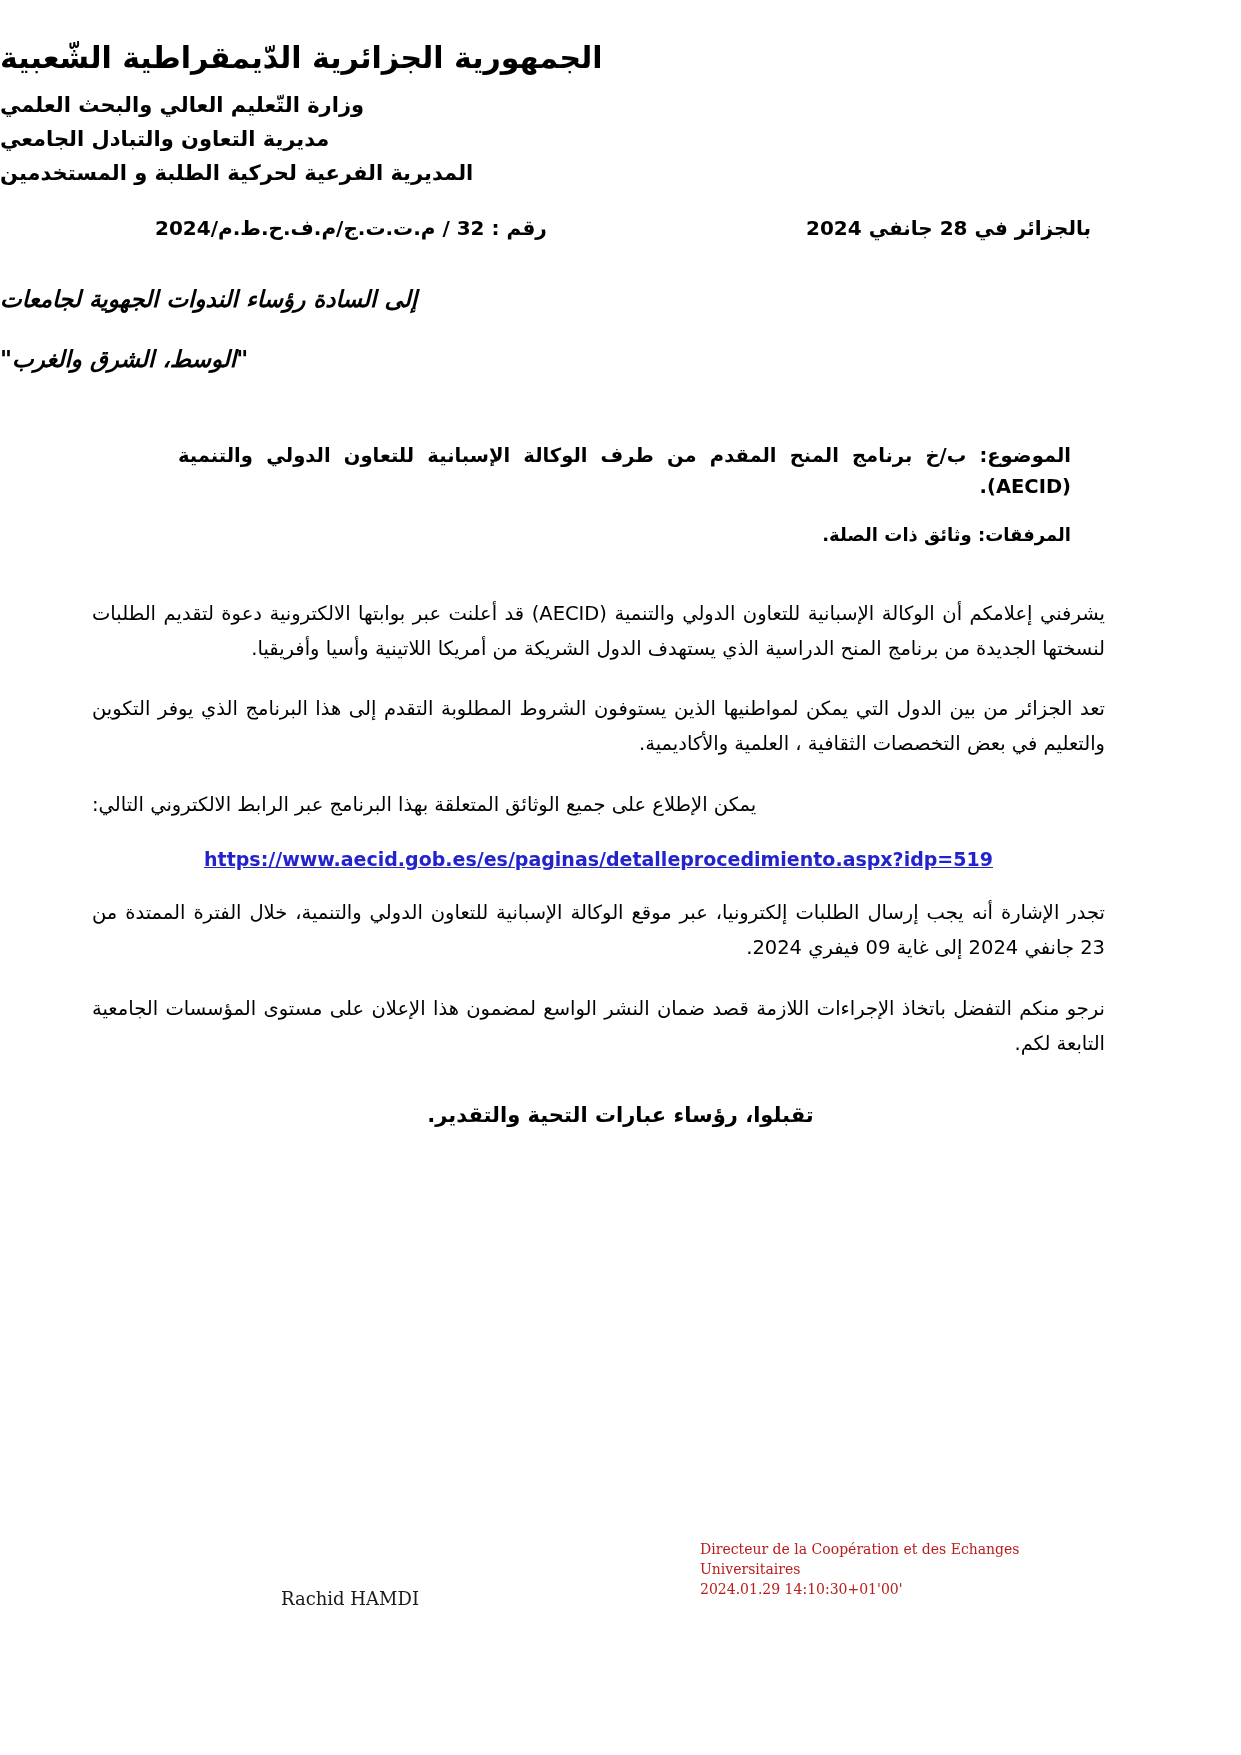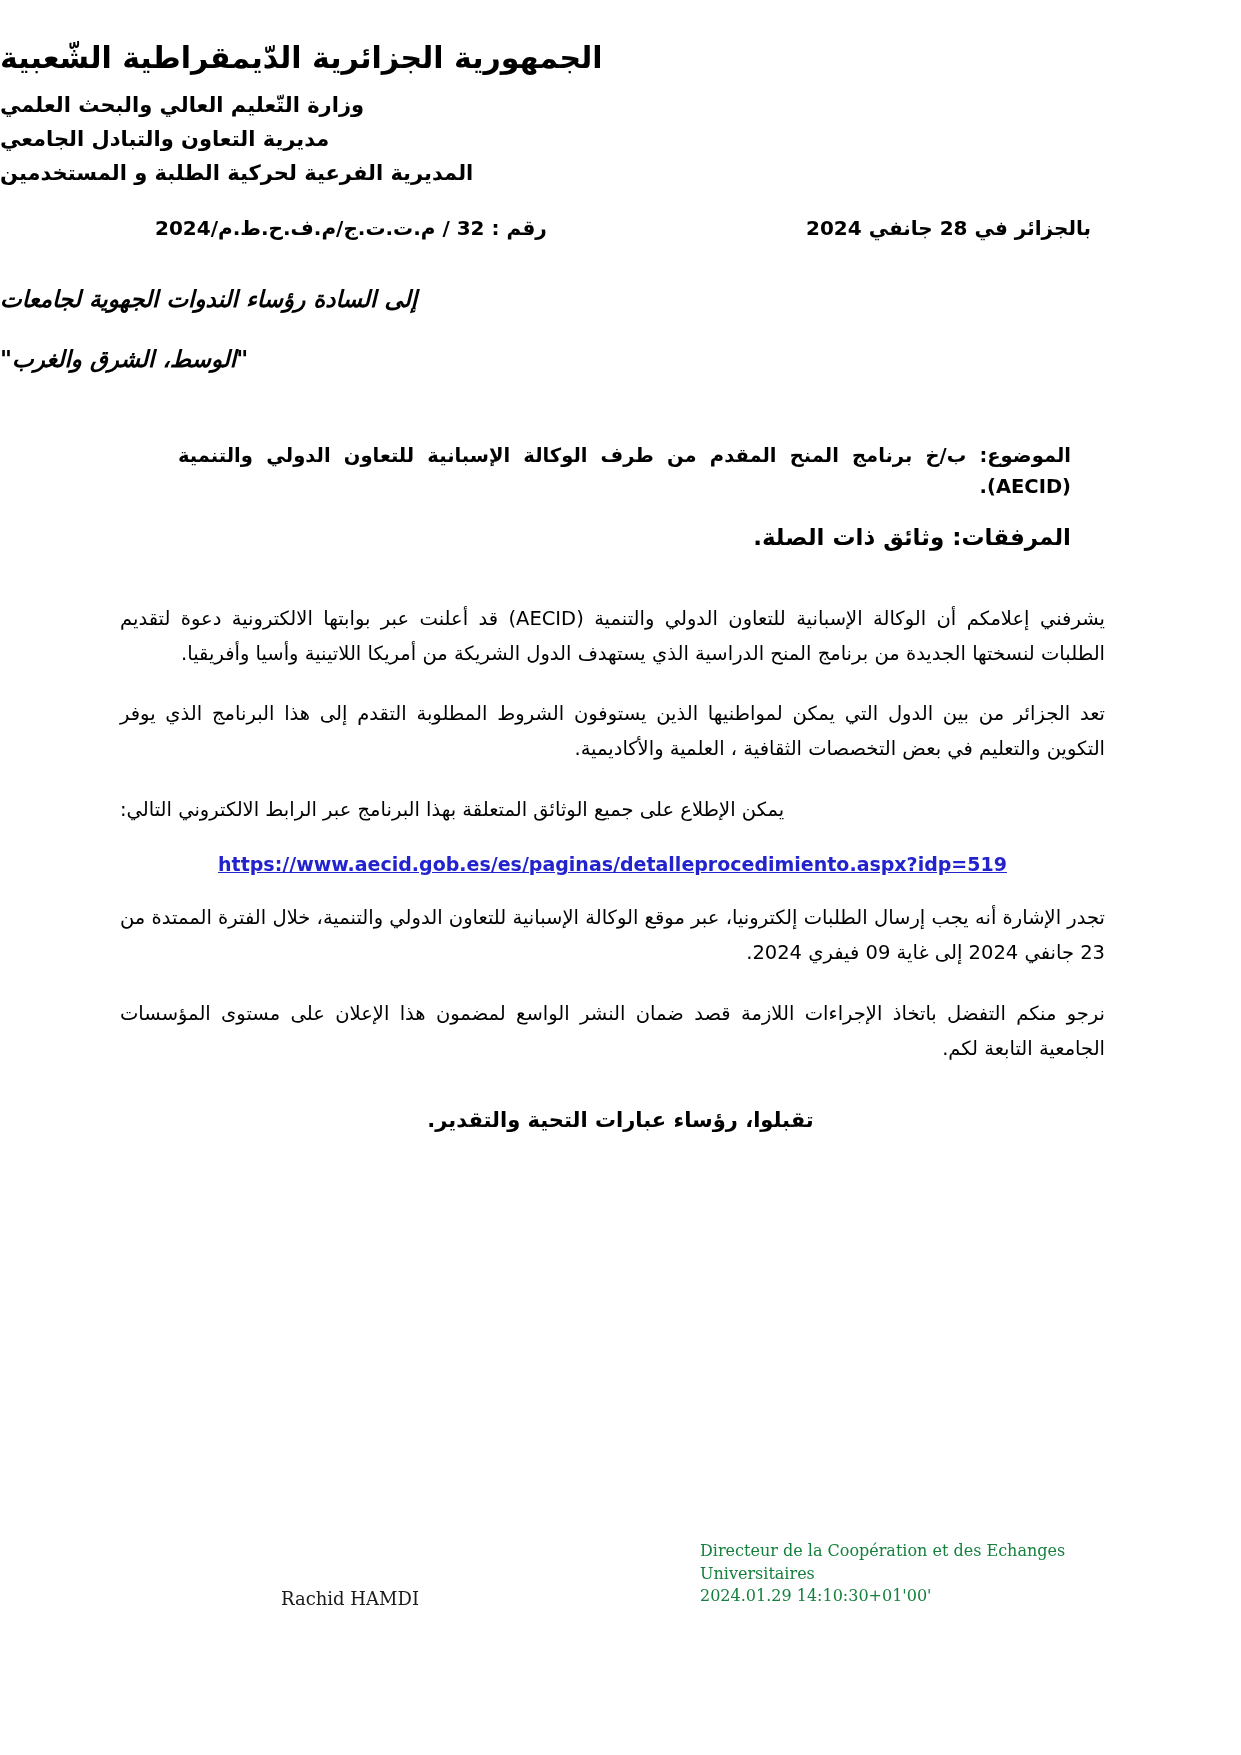--- a/index.html
+++ b/index.html
@@ -77,31 +77,31 @@
     padding: 0 170px 0 178px;
     text-align: justify;
     text-align-last: right;
   }
   .subject {
     font-size: 19.5px;
     font-weight: bold;
     line-height: 1.6;
   }
   .attachments {
-    font-size: 23px;
+    font-size: 18px;
     font-weight: bold;
     margin-top: 22px;
     text-align: left;
     direction: rtl;
   }
 
   
   .body {
     margin-top: 52px;
-    padding: 0 136px 0 120px;
+    padding: 0 136px 0 92px;
   }
   .body p {
     margin: 0 0 26px 0;
     font-size: 19.5px;
     line-height: 1.78;
     text-align: justify;
     text-align-last: right;
   }
   .body p.lastleft {
     text-align-last: left;
@@ -145,23 +145,23 @@
     align-items: flex-start;
   }
   .sig-name {
     width: 700px;
     text-align: center;
     font-size: 18px;
     padding-top: 48px;
     color: #1a1a1a;
   }
   .sig-meta {
-    font-size: 16px;
+    font-size: 14px;
     line-height: 1.42;
-    color: #15803d;
+    color: #b91c1c;
     white-space: nowrap;
   }
   .sig-meta div { margin: 0; }
 </style>
 </head>
 <body>
 
 <div class="page">
 
   <div class="header">

